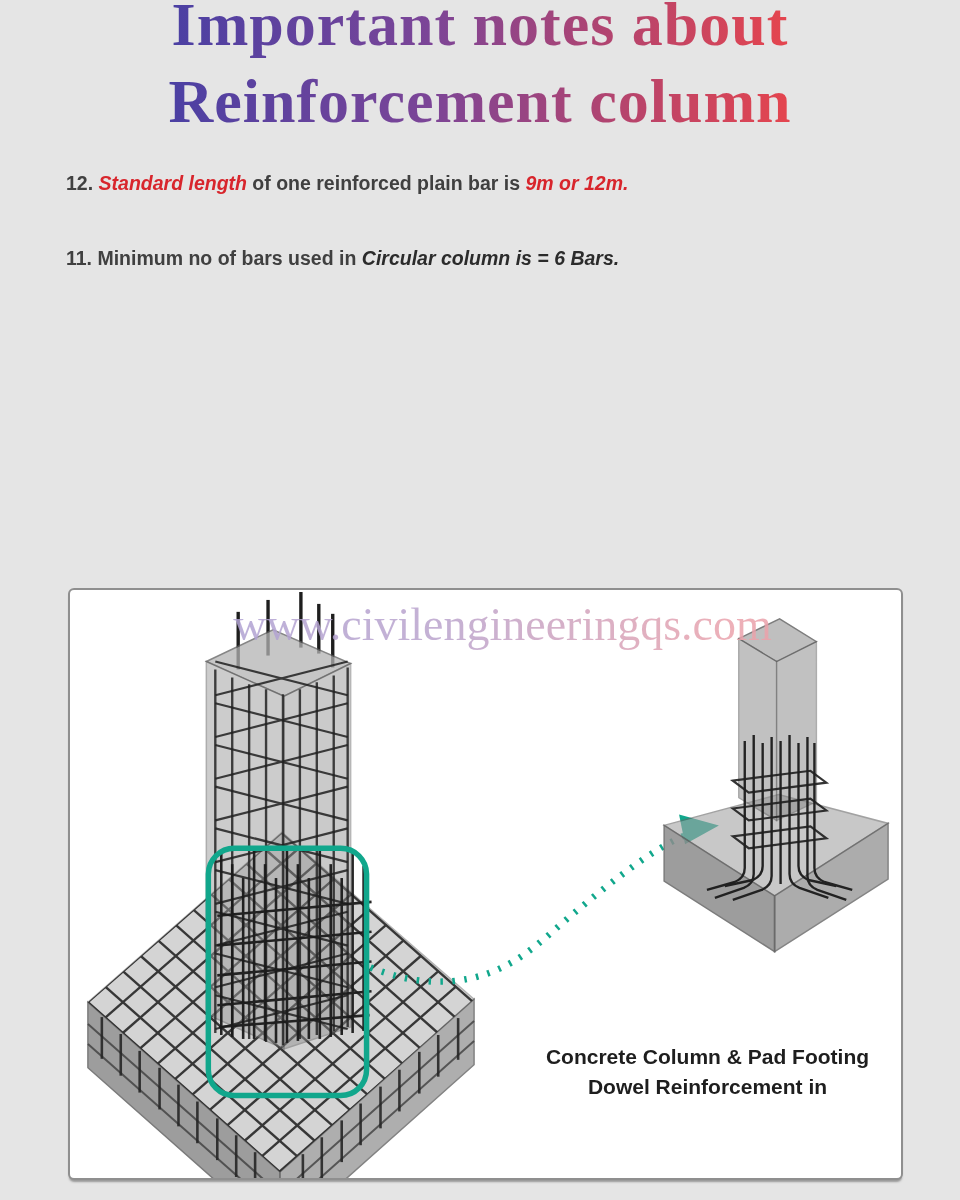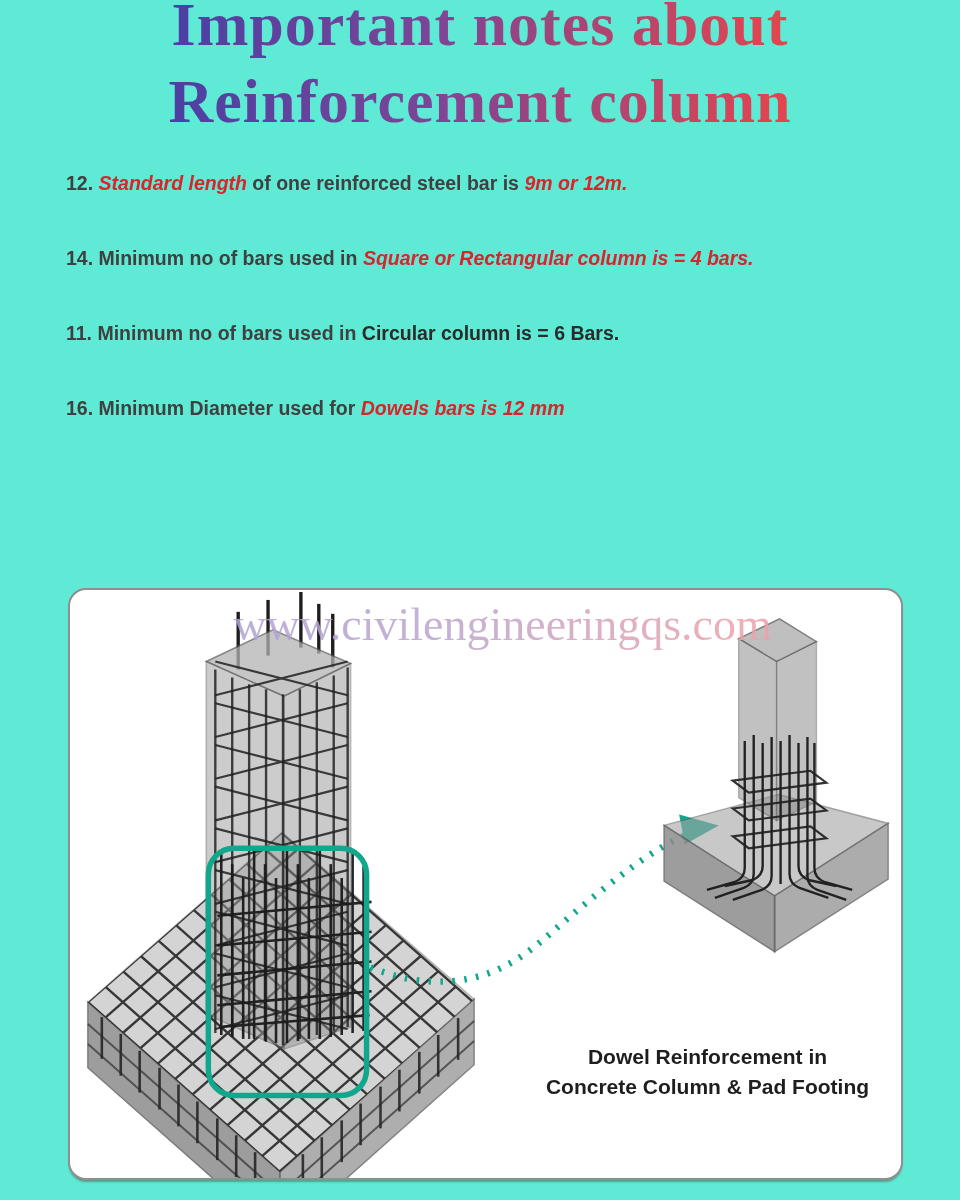--- a/index.html
+++ b/index.html
@@ -1,38 +1,38 @@
 <!DOCTYPE html>
 <html><head>
 <meta charset="utf-8">
 <style>
   html,body{margin:0;padding:0;background:#ffffff;}
-  .page{position:relative;width:960px;height:1200px;background:#5eead4;overflow:hidden;
+  .page{position:relative;width:960px;height:1200px;background:#e5e5e5;overflow:hidden;
         font-family:"Liberation Sans", sans-serif;}
 
   
   .title{position:absolute;top:-14px;left:0;width:960px;text-align:center;
          font-family:"Liberation Serif", serif;font-weight:700;font-size:62px;line-height:77px;
          letter-spacing:1px;margin:0;}
   .title .line{display:block;}
   .grad-text{display:inline-block;
          background:linear-gradient(90deg,#4b40a3 0%,#7c4597 42%,#b4446e 72%,#e5454e 100%);
          -webkit-background-clip:text;background-clip:text;
          -webkit-text-fill-color:transparent;color:transparent;}
 
   
   .notes{position:absolute;left:66px;right:56px;top:160px;}
   .note{font-size:19.5px;line-height:46px;margin:0 0 29px 0;color:#404040;}
   .seg-plain{color:#404040;font-weight:700;}
   .seg-red{color:#d8252c;font-weight:700;font-style:italic;}
-  .seg-bold{color:#2b2b2b;font-weight:700;}
+  .seg-bold{color:#2b2b2b;font-weight:700;font-style:italic;}
 
   
   .figure-box{position:absolute;left:68px;top:588px;width:831px;height:588px;
-              border:2px solid #8f8f8f;border-radius:18px;background:#ffffff;
+              border:2px solid #8f8f8f;border-radius:6px;background:#ffffff;
               box-shadow:0 3px 2px -1px rgba(90,90,90,.55);}
   .figure-box svg{position:absolute;left:0;top:0;width:100%;height:100%;}
 
   .watermark{position:absolute;top:8px;left:0;width:100%;text-align:center;
              padding-left:34px;box-sizing:border-box;
              font-family:"Liberation Serif", serif;font-size:46px;font-weight:400;
              letter-spacing:0px;opacity:.85;
              background:linear-gradient(90deg,#a9a2d8 0%,#bba4cd 45%,#eba3ac 80%,#ec9ca6 100%);
              -webkit-background-clip:text;background-clip:text;
              -webkit-text-fill-color:transparent;color:transparent;}
@@ -44,24 +44,22 @@
 <body>
 
 <div class="page">
 
   <h1 class="title">
       <span class="line"><span class="grad-text">Important notes about</span></span>
       <span class="line"><span class="grad-text">Reinforcement column</span></span>
     </h1>
 
   <div class="notes">
-      <p class="note"><span class="seg-plain">12. </span><span class="seg-red">Standard length</span><span class="seg-plain"> of one reinforced steel bar is </span><span class="seg-red">9m or 12m.</span></p>
-      <p class="note"><span class="seg-plain">14. Minimum no of bars used in </span><span class="seg-red">Square or Rectangular column is = 4 bars.</span></p>
+      <p class="note"><span class="seg-plain">12. </span><span class="seg-red">Standard length</span><span class="seg-plain"> of one reinforced plain bar is </span><span class="seg-red">9m or 12m.</span></p>
       <p class="note"><span class="seg-plain">11. Minimum no of bars used in </span><span class="seg-bold">Circular column is = 6 Bars.</span></p>
-      <p class="note"><span class="seg-plain">16. Minimum Diameter used for </span><span class="seg-red">Dowels bars is 12 mm</span></p>
     </div>
 
   <div class="figure-box">
 
     <svg viewBox="0 0 835 592" preserveAspectRatio="none">
       <defs>
         <clipPath id="fclip">
             <polygon points="18,415 213,244 406,412 211,586"></polygon>
           </clipPath>
       </defs>
@@ -233,18 +231,18 @@
           <path d="M666,192 L744,182 L760,194 L682,204 Z"></path>
           <path d="M666,220 L744,210 L760,222 L682,232 Z"></path>
           <path d="M666,248 L744,238 L760,250 L682,260 Z"></path>
         </g>
       </g>
     </svg>
 
     <div class="watermark">www.civilengineeringqs.com</div>
 
     <div class="caption">
+      <div>Concrete Column &amp; Pad Footing</div>
       <div>Dowel Reinforcement in</div>
-      <div>Concrete Column &amp; Pad Footing</div>
     </div>
   </div>
 
 </div>
 
 </body></html>

